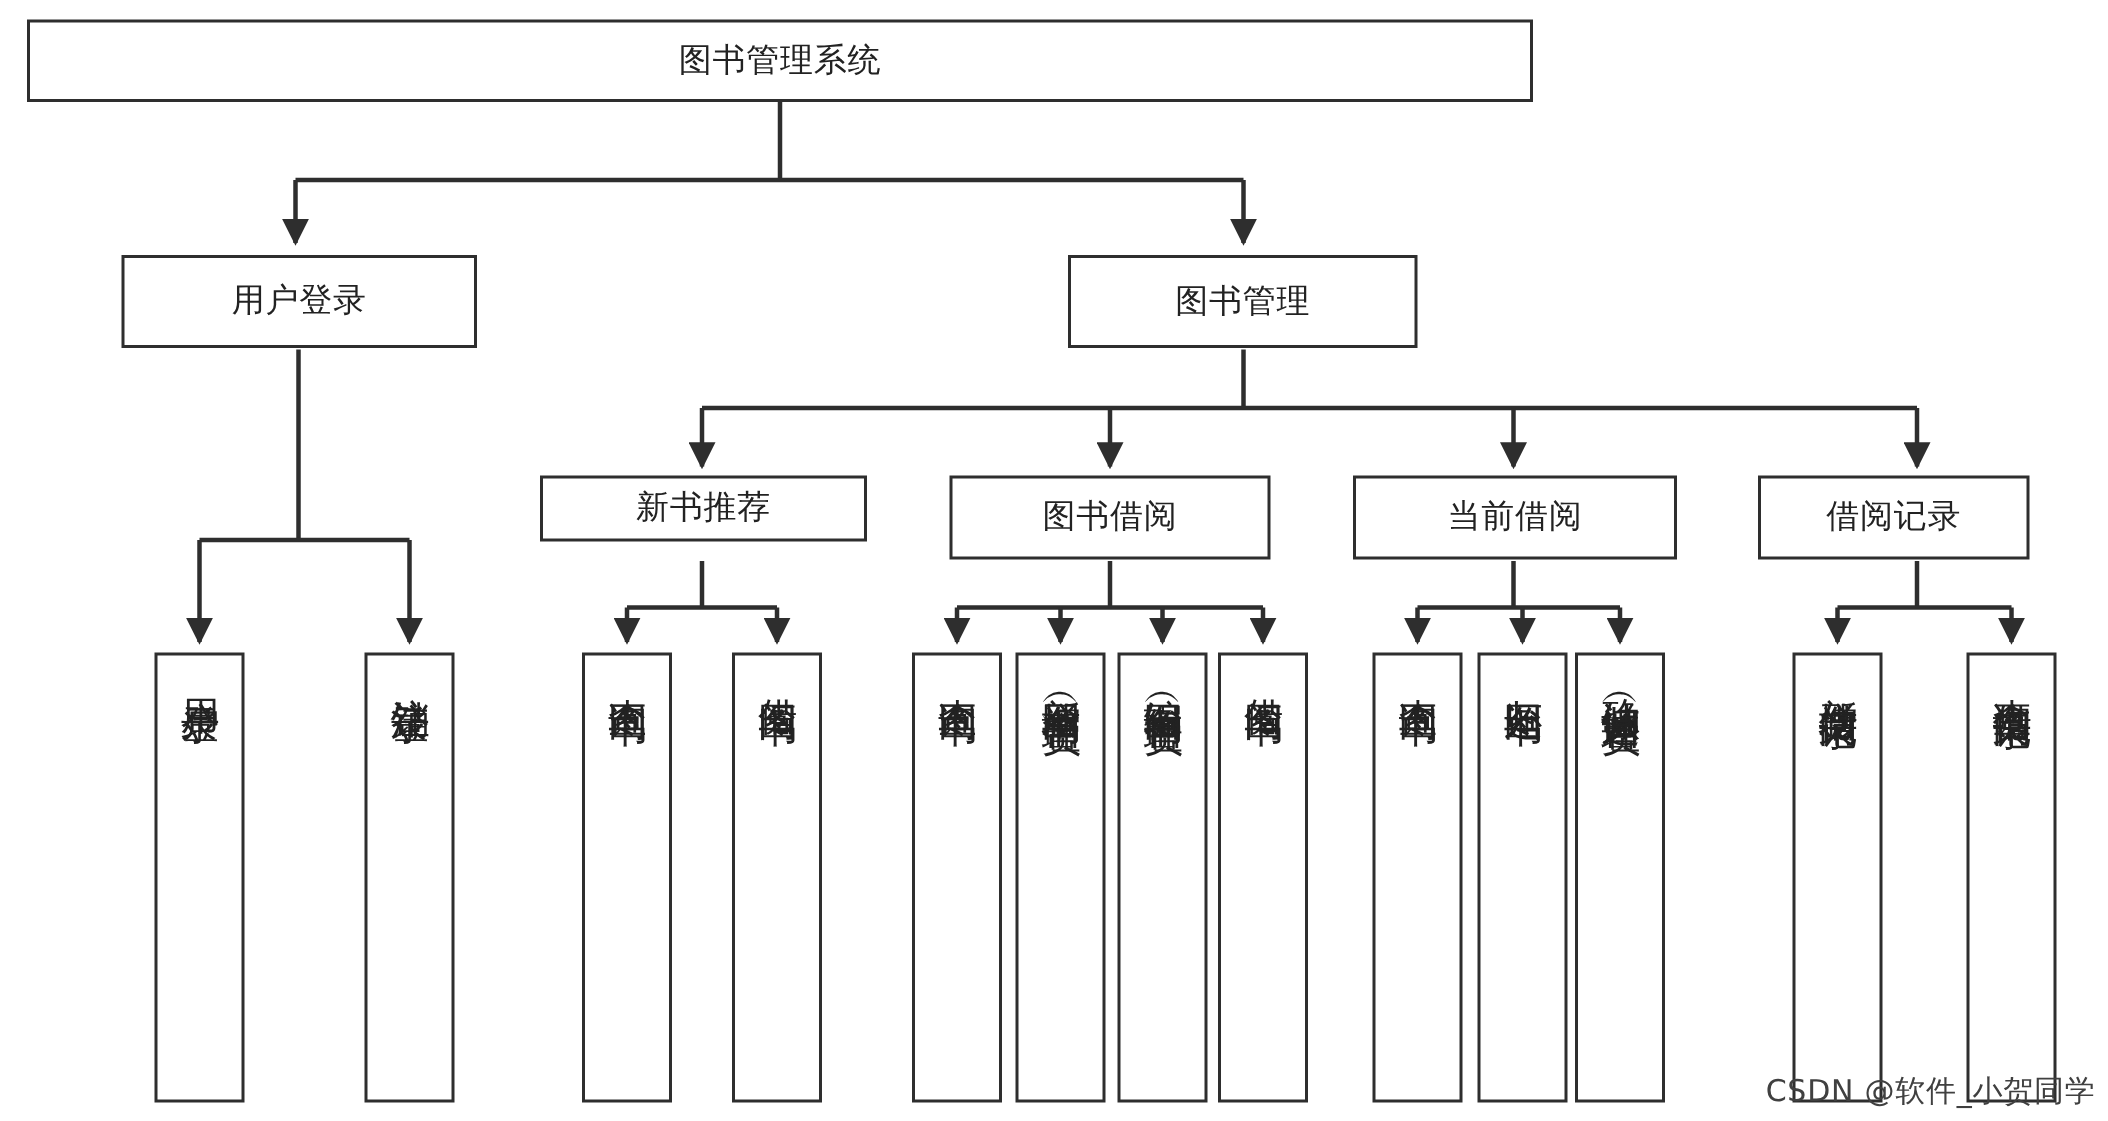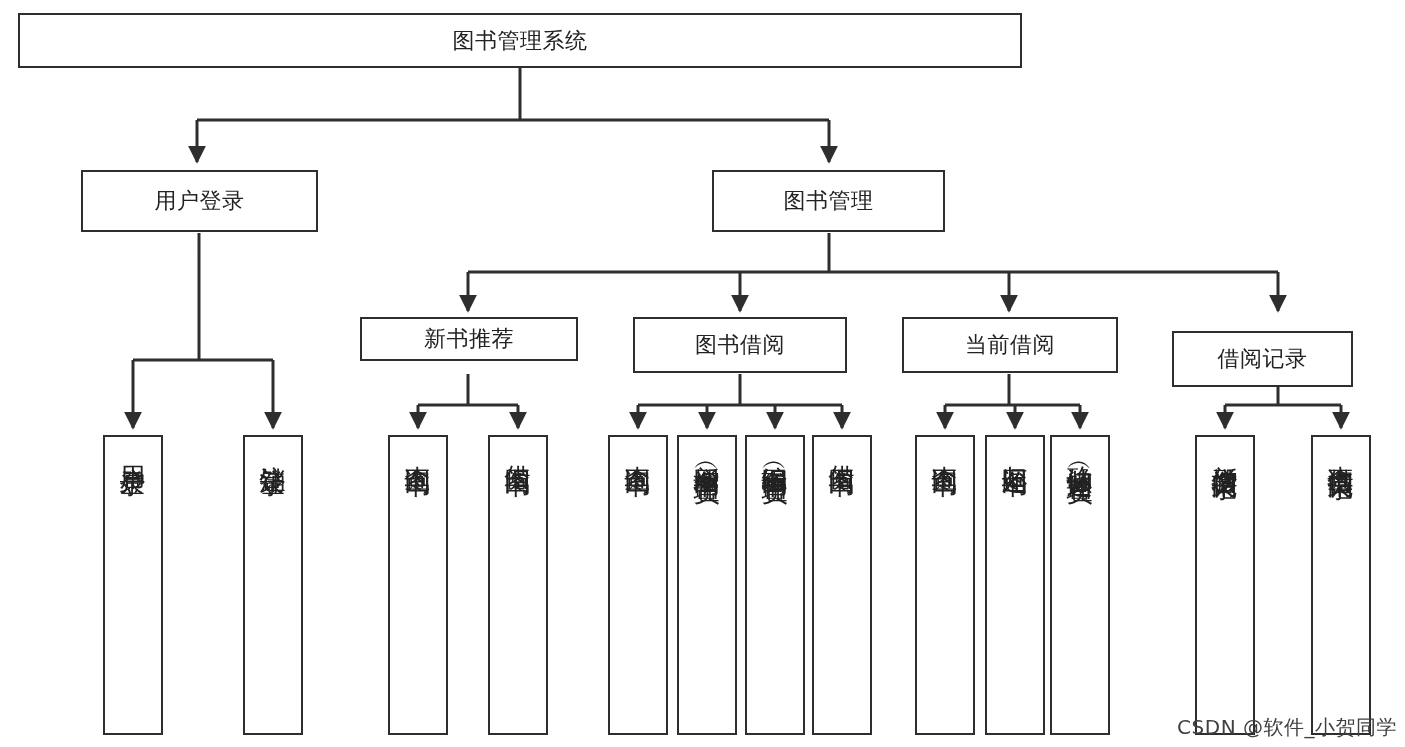--- a/index.html
+++ b/index.html
@@ -143,21 +143,21 @@
   </div>
 
   <div class="node horizontal" style="left:902px; top:317px; width:216px; height:56px;">
     <span class="node-label">当前借阅</span>
   </div>
 
   <div class="node horizontal" style="left:633px; top:317px; width:214px; height:56px;">
     <span class="node-label">图书借阅</span>
   </div>
 
-  <div class="node horizontal" style="left:1172px; top:331px; width:181px; height:56px;">
+  <div class="node horizontal" style="left:1172px; top:317px; width:181px; height:56px;">
     <span class="node-label">借阅记录</span>
   </div>
 
   <div class="node vertical" style="left:103px; top:435px; width:60px; height:300px;">
     <span class="node-label">用户登录</span>
   </div>
   <div class="node vertical" style="left:243px; top:435px; width:60px; height:300px;">
     <span class="node-label">注销登录</span>
   </div>
 

